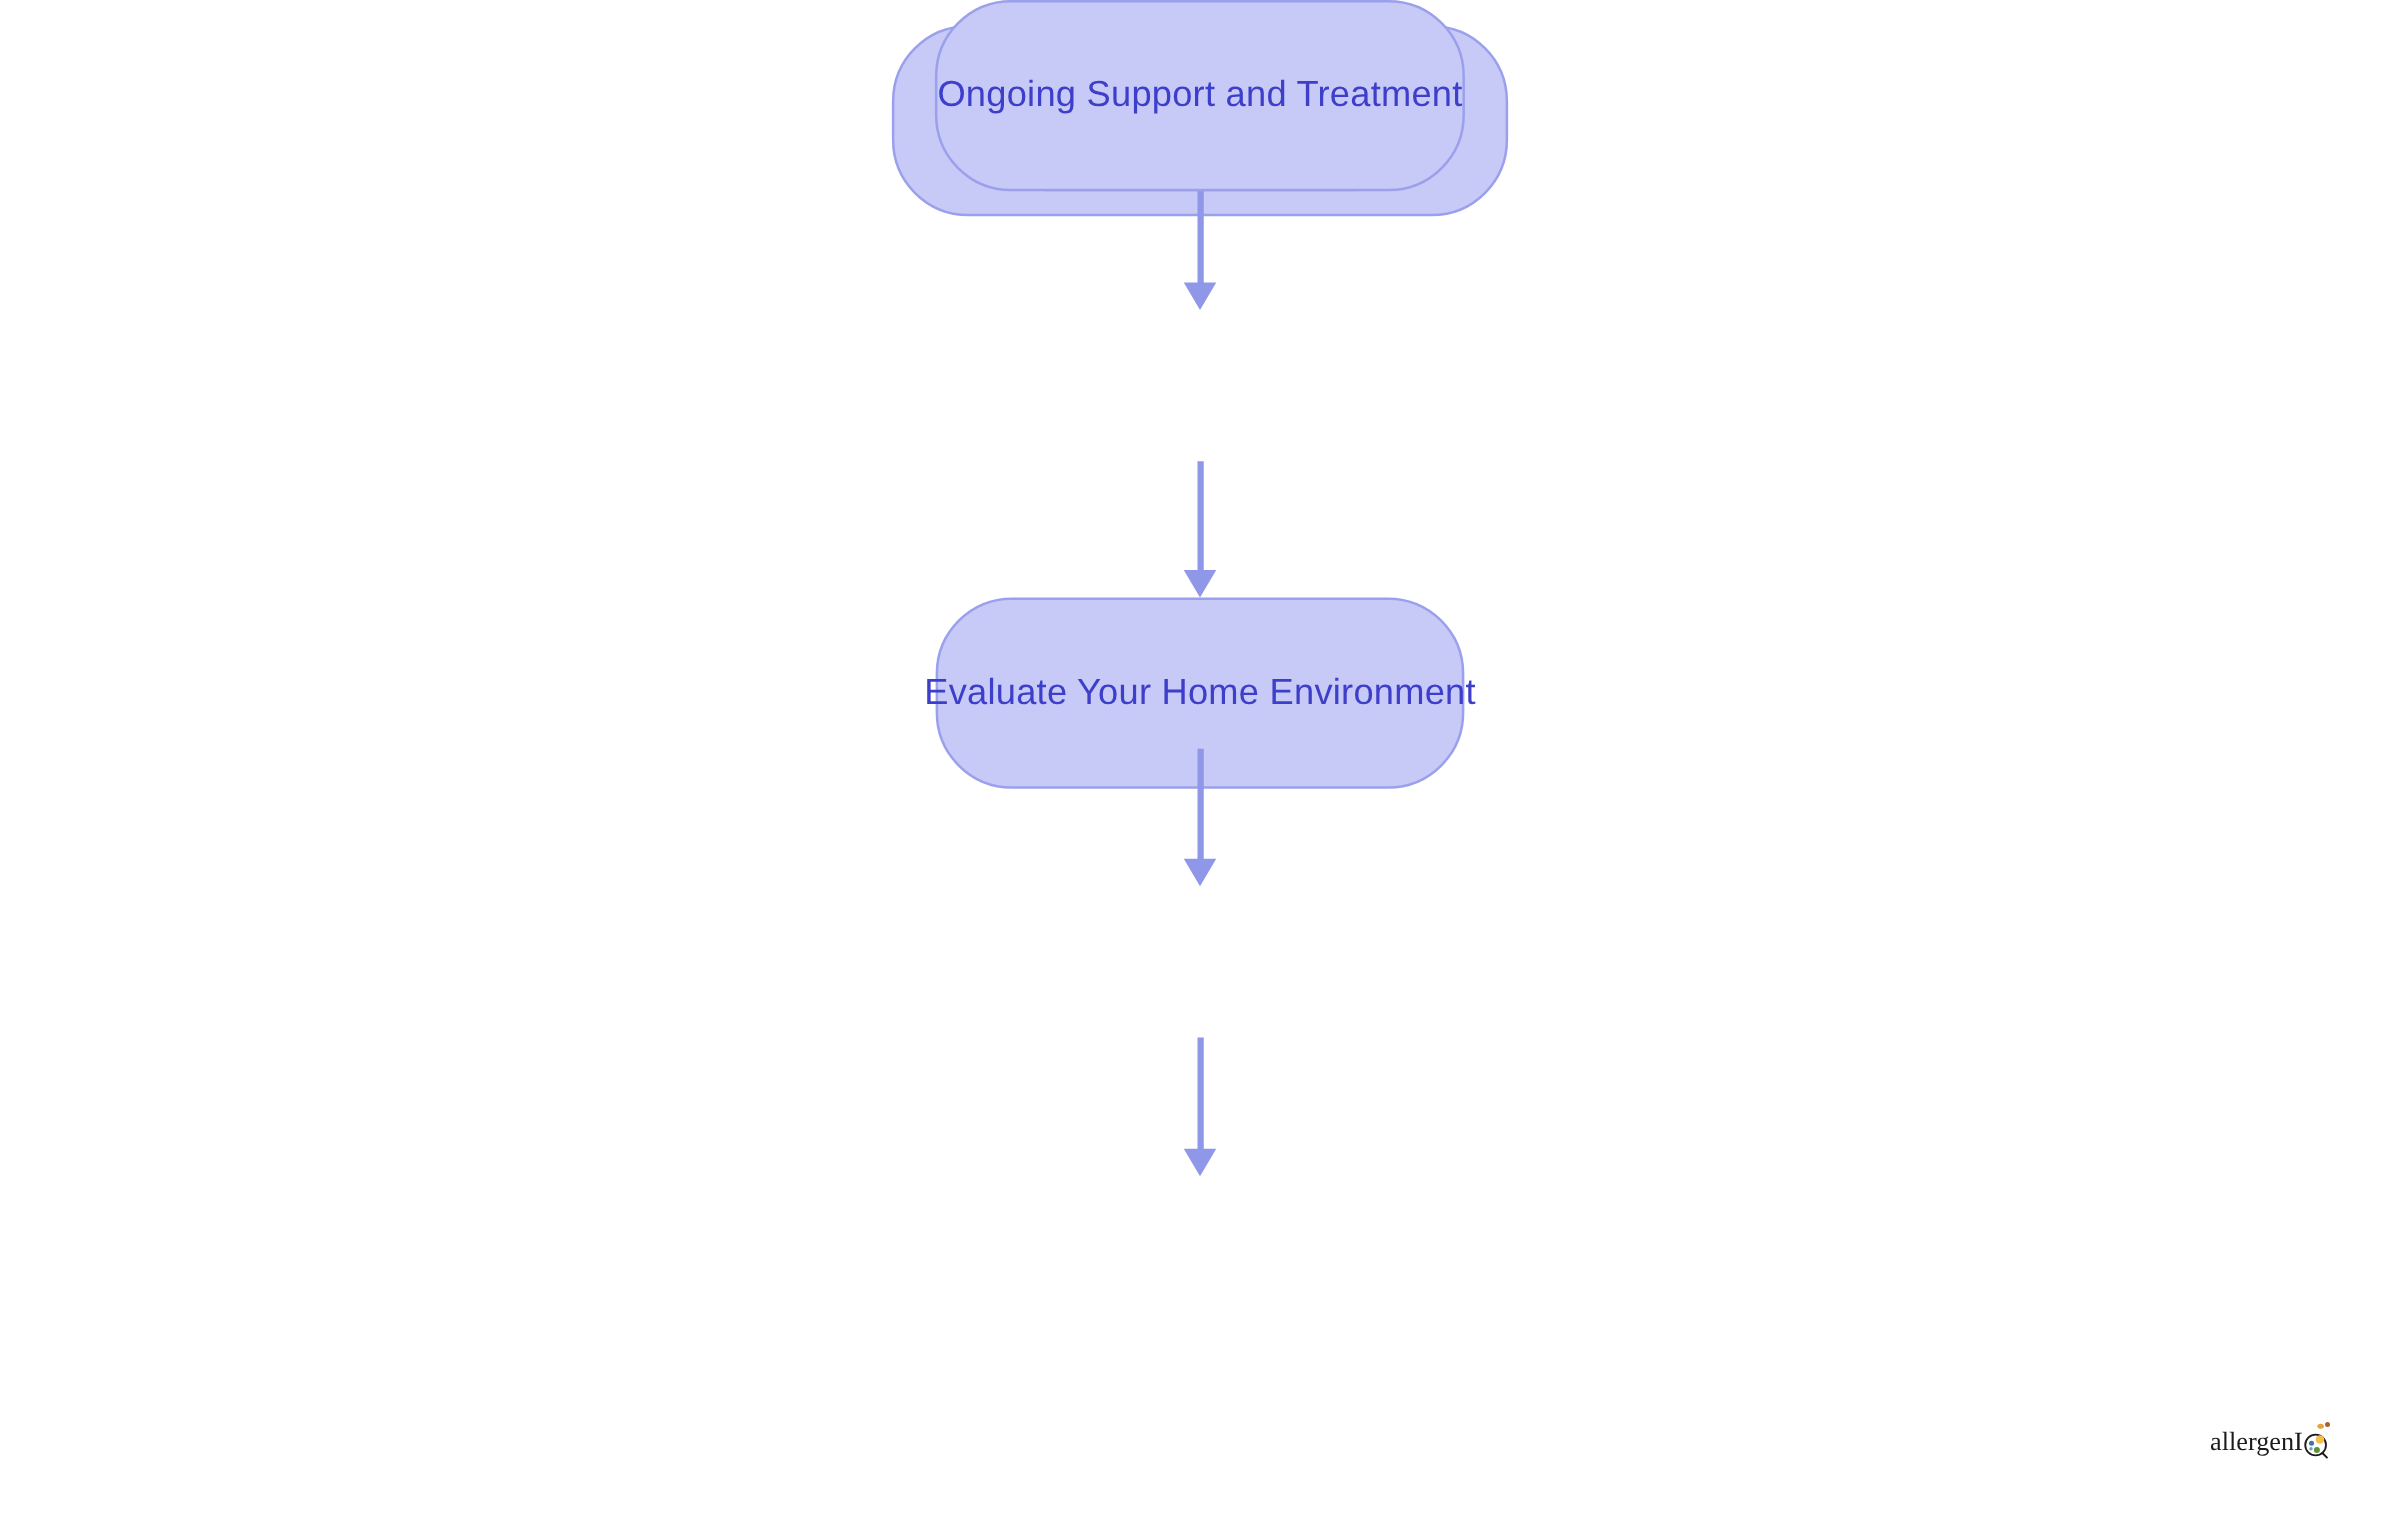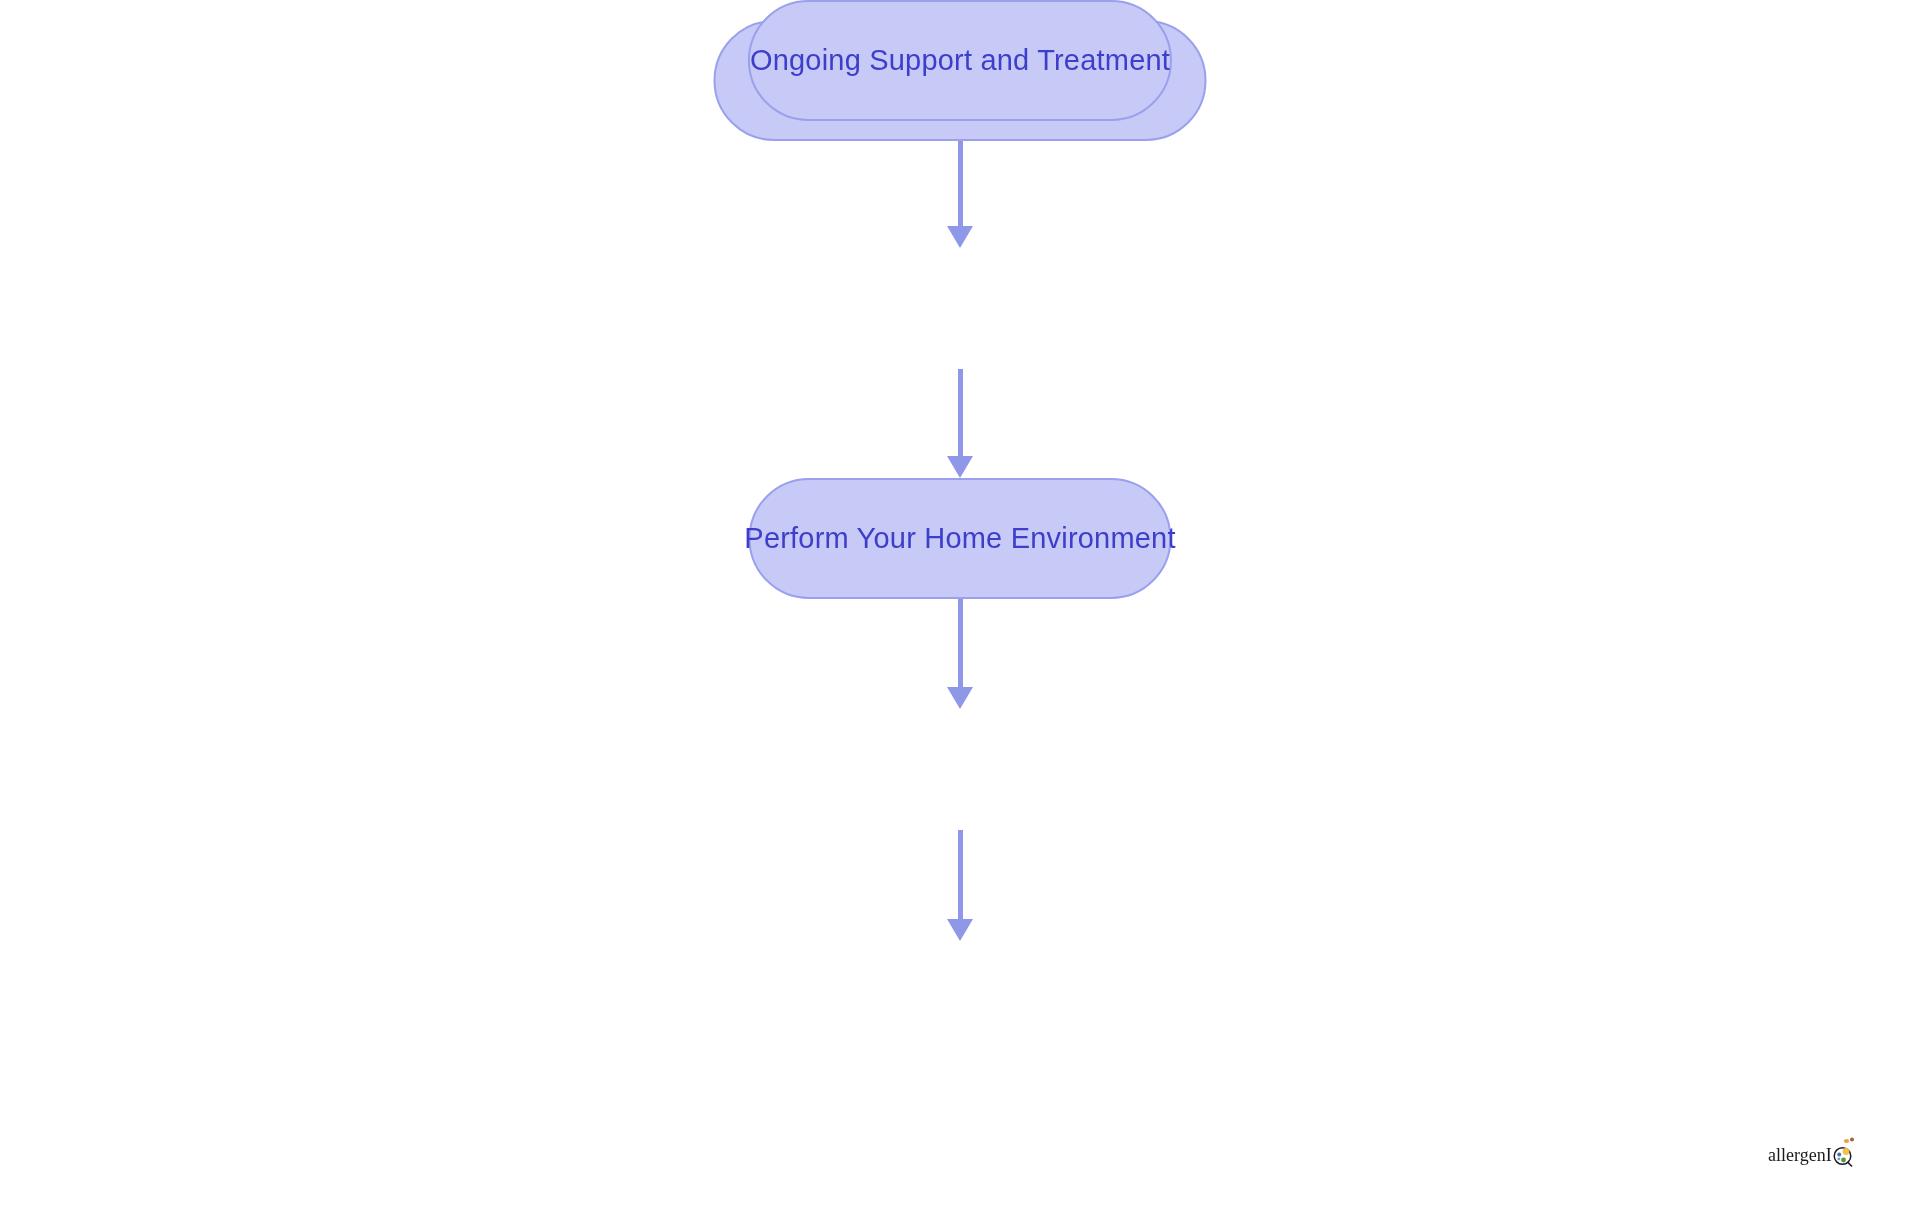--- a/index.html
+++ b/index.html
@@ -16,21 +16,21 @@
     position:relative;
     background:var(--background);
     overflow:hidden;
     font-family:"Liberation Sans", sans-serif;
   }
   .canvas{position:absolute;inset:0;}
   .node{
     position:absolute;
     left:50%;
     transform:translateX(-50%);
-    height:121px;
+    height:153px;
     border-radius:61px;
     background:var(--node-fill);
     border:2px solid var(--node-border);
     display:flex;
     align-items:center;
     justify-content:center;
   }
   .node-label{
     font-size:29px;
     font-weight:500;
@@ -76,42 +76,42 @@
   .logo{
     position:absolute;
     left:1768px;
     top:1136px;
     display:flex;
     align-items:flex-end;
     color:var(--logo-ink);
   }
   .logo-text{
     font-family:"Liberation Serif", serif;
-    font-size:18px;
+    font-size:21px;
     line-height:1;
     padding-bottom:4px;
   }
   .logo-q{display:block;margin-left:-1px;}
 </style>
 </head>
 <body>
 
 <div class="canvas">
 
   <div class="node">
     <span class="node-label">Perform an Allergy Evaluation</span>
   </div>
 
   <div class="connector" id="connector-1">
     <span class="line"></span>
     <span class="head"></span>
   </div>
 
   <div class="node">
-    <span class="node-label">Perform Your Home Environment</span>
+    <span class="node-label">Evaluate Your Home Environment</span>
   </div>
 
   <div class="connector" id="connector-2">
     <span class="line"></span>
     <span class="head"></span>
   </div>
 
 
   <div class="connector" id="connector-3">
     <span class="line"></span>

